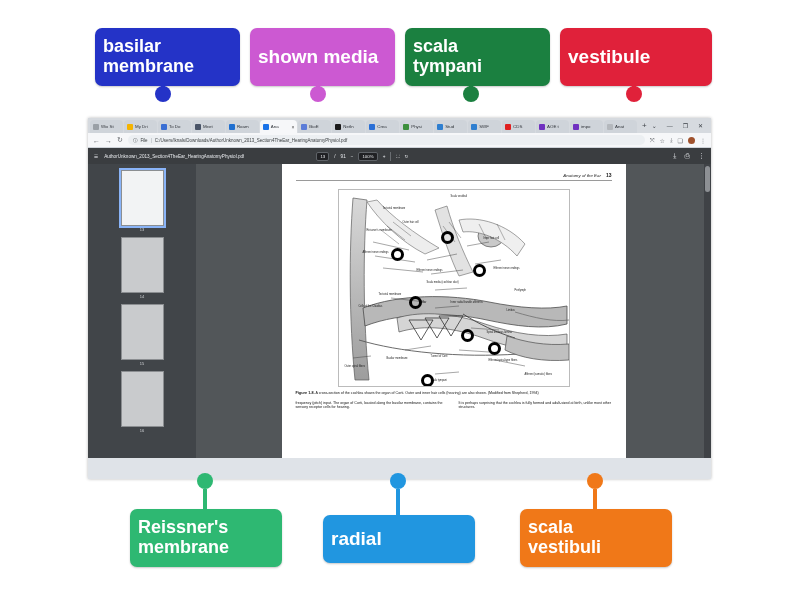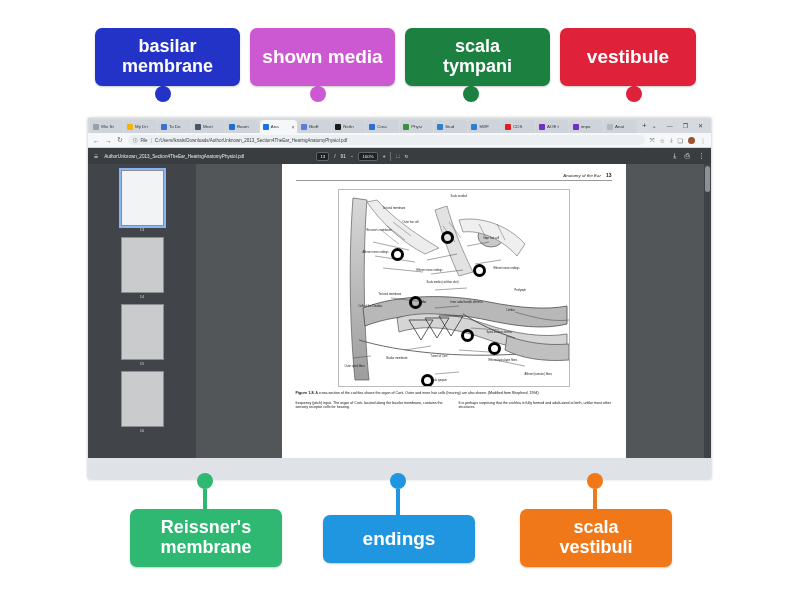--- a/index.html
+++ b/index.html
@@ -11,21 +11,20 @@
     overflow: hidden;
   }
   #stage { position: relative; width: 800px; height: 600px; background:#fff; }
 
   
   .chip {
     position: absolute;
     border-radius: 7px;
     color: #fff;
     display: flex; align-items: center; justify-content: center;
-    text-align: center;
     font-weight: bold;
     line-height: 1.1;
     padding: 4px 8px;
     box-shadow: 0 1px 2px rgba(0,0,0,.22);
     user-select: none;
     cursor: grab;
   }
   .chip-text { display:block; width:100%; }
   .connector { position: absolute; width: 4px; }
   .knob {
@@ -158,21 +157,21 @@
       <div class="chip" style="left: 250px; top: 28px; width: 145px; height: 58px; background: rgb(204, 89, 210); font-size: 19px;">
         <span class="chip-text">shown media</span>
       </div>
       <div class="connector" style="left: 316px; top: 86px; height: 14px; background: rgb(204, 89, 210);"></div>
       <div class="knob" style="left: 310px; top: 86px; background: rgb(204, 89, 210);"></div>
       <div class="chip" style="left: 405px; top: 28px; width: 145px; height: 58px; background: rgb(27, 128, 64); font-size: 18px;">
         <span class="chip-text">scala<br>tympani</span>
       </div>
       <div class="connector" style="left: 469px; top: 86px; height: 14px; background: rgb(27, 128, 64);"></div>
       <div class="knob" style="left: 463px; top: 86px; background: rgb(27, 128, 64);"></div>
-      <div class="chip" style="left: 560px; top: 28px; width: 136px; height: 58px; background: rgb(224, 33, 58); font-size: 19px;">
+      <div class="chip" style="left: 560px; top: 28px; width: 152px; height: 58px; background: rgb(224, 33, 58); font-size: 19px;">
         <span class="chip-text">vestibule</span>
       </div>
       <div class="connector" style="left: 632px; top: 86px; height: 14px; background: rgb(224, 33, 58);"></div>
       <div class="knob" style="left: 626px; top: 86px; background: rgb(224, 33, 58);"></div>
     </div>
 
   <div id="browser">
 
     <div id="tabstrip">
         <div class="tab">
@@ -414,21 +413,21 @@
 
   </div>
 
   <div id="bottom-labels">
       <div class="chip" style="left: 130px; top: 509px; width: 152px; height: 58px; background: rgb(46, 184, 114); font-size: 18px;">
         <span class="chip-text">Reissner's<br>membrane</span>
       </div>
       <div class="connector" style="left: 203px; top: 489px; height: 22px; background: rgb(46, 184, 114);"></div>
       <div class="knob" style="left: 197px; top: 473px; background: rgb(46, 184, 114);"></div>
       <div class="chip" style="left: 323px; top: 515px; width: 152px; height: 48px; background: rgb(33, 150, 224); font-size: 19px;">
-        <span class="chip-text">endings</span>
+        <span class="chip-text">radial</span>
       </div>
       <div class="connector" style="left: 396px; top: 489px; height: 28px; background: rgb(33, 150, 224);"></div>
       <div class="knob" style="left: 390px; top: 473px; background: rgb(33, 150, 224);"></div>
       <div class="chip" style="left: 520px; top: 509px; width: 152px; height: 58px; background: rgb(240, 120, 24); font-size: 18px;">
         <span class="chip-text">scala<br>vestibuli</span>
       </div>
       <div class="connector" style="left: 593px; top: 489px; height: 22px; background: rgb(240, 120, 24);"></div>
       <div class="knob" style="left: 587px; top: 473px; background: rgb(240, 120, 24);"></div>
     </div>
 </div>

